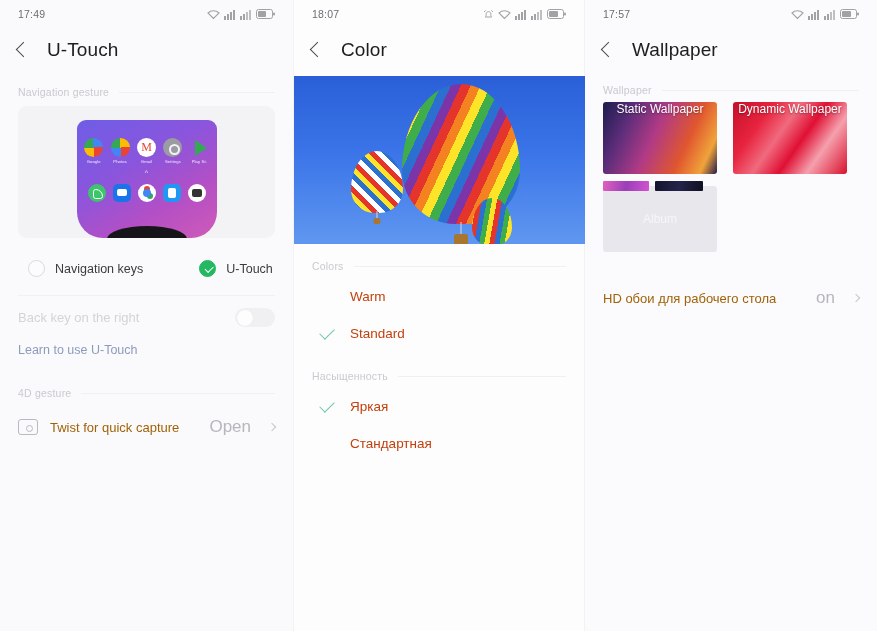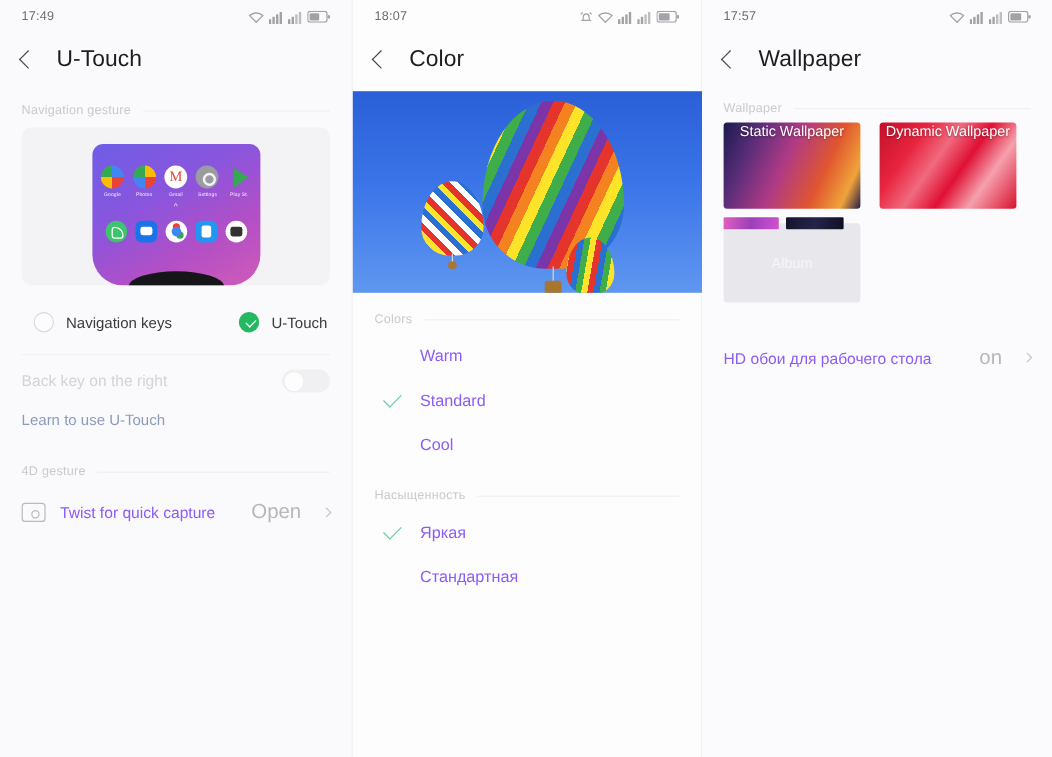--- a/index.html
+++ b/index.html
@@ -89,21 +89,21 @@
   .radio-circle { width:17px; height:17px; border-radius:50%; border:1.4px solid #dadade; background:#fcfcfd; }
   .radio-circle.checked { background:#24b863; border-color:#24b863; position:relative; }
   .radio-circle.checked::after{content:"";position:absolute;left:4.5px;top:4.5px;width:7px;height:3.5px;
       border-left:1.7px solid #fff;border-bottom:1.7px solid #fff;transform:rotate(-45deg);}
   .radio-label { font-size:12.5px; color:#3b3b3f; }
 
   .thin-divider { height:1px; background:#f1f1f4; margin: 18px 18px 0 18px; }
 
   
   .row { display:flex; align-items:center; padding: 12px 18px; gap:12px; }
-  .row-label { font-size:13px; color:#8b5cf6; flex:1; }
+  .row-label { font-size:13px; color:#a16207; flex:1; }
   .row-label.muted { color:#d3d3d9; }
   .row-value { font-size:17px; color:#b6b6bd; }
   .chev { width:6px;height:6px;border-top:1.2px solid #c5c5cc;border-right:1.2px solid #c5c5cc;
           transform:rotate(45deg); margin-left:6px; }
   .toggle { width:40px; height:19px; border-radius:12px; background:#f0f0f3; position:relative; }
   .toggle::after{content:"";position:absolute;left:1.5px;top:1.5px;width:16px;height:16px;
       border-radius:50%;background:#fdfdfe;box-shadow:0 0 1px rgba(0,0,0,.08);}
   .link { font-size:12.5px; color:#8d9bbb; padding: 4px 18px 0 18px; }
   .gesture-icon { width:20px;height:16px;border:1.3px solid #b9b9c0;border-radius:3px;position:relative; }
   .gesture-icon::after{content:"";position:absolute;left:7px;top:4.5px;width:5px;height:5px;
@@ -120,21 +120,21 @@
     background: repeating-linear-gradient(115deg,#e4342c 0 9px,#f58220 0 18px,#fde428 0 27px,#3fae4a 0 36px,#2b6fd0 0 45px,#7c35a8 0 54px); }
   .b-left .b-env { width:52px; height:62px;
     background: repeating-linear-gradient(45deg,#fff 0 5px,#2b6fd0 0 10px,#fde428 0 15px,#e4342c 0 20px); }
   .b-right .b-env { width:40px; height:48px;
     background: repeating-linear-gradient(100deg,#fde428 0 5px,#e4342c 0 10px,#2b6fd0 0 15px,#3fae4a 0 20px); }
 
   .opt-row { display:flex; align-items:center; padding: 11px 18px 11px 26px; gap:16px; }
   .check-mark { width:14px; height:8px; border-left:1.8px solid #6ec9a0; border-bottom:1.8px solid #6ec9a0;
                 transform: rotate(-45deg); margin-top:-4px; }
   .check-mark.blank { border-color: transparent; }
-  .opt-label { font-size:13.5px; color:#8b5cf6; }
+  .opt-label { font-size:13.5px; color:#c2410c; }
 
   
   .wp-grid { display:flex; gap:16px; padding: 0 18px; }
   .wp-card { width:114px; height:72px; border-radius:3px; position:relative; overflow:hidden;
              display:flex; align-items:flex-start; justify-content:center; }
   .wp-static { background: linear-gradient(115deg,#1b1b4d 0%,#5c2d7a 22%,#b03a86 45%,#e0562f 70%,#f0a33a 88%,#241d4a 100%); }
   .wp-dynamic { background: linear-gradient(125deg,#c4102a 0%,#e8243f 25%,#f06a7e 42%,#e01034 58%,#f5a0ad 75%,#d8122e 100%); }
   .wp-label { font-size:12px; color:#fff; text-shadow:0 1px 2px rgba(0,0,0,.4); z-index:2; }
   .album-card { width:114px; height:66px; background:#e8e8ec; border-radius:3px; margin: 12px 0 0 18px;
                 position:relative; display:flex; align-items:center; justify-content:center; }
@@ -316,24 +316,20 @@
     </div>
 
     <div class="opt-row">
       <span class="check-mark blank"></span>
       <span class="opt-label">Warm</span>
     </div>
     <div class="opt-row">
       <span class="check-mark"></span>
       <span class="opt-label">Standard</span>
     </div>
-    <div class="opt-row">
-      <span class="check-mark blank"></span>
-      <span class="opt-label">Cool</span>
-    </div>
 
     <div class="section-head" style="padding-top:18px">
       <span>Насыщенность</span>
       <span class="rule"></span>
     </div>
 
     <div class="opt-row">
       <span class="check-mark"></span>
       <span class="opt-label">Яркая</span>
     </div>

